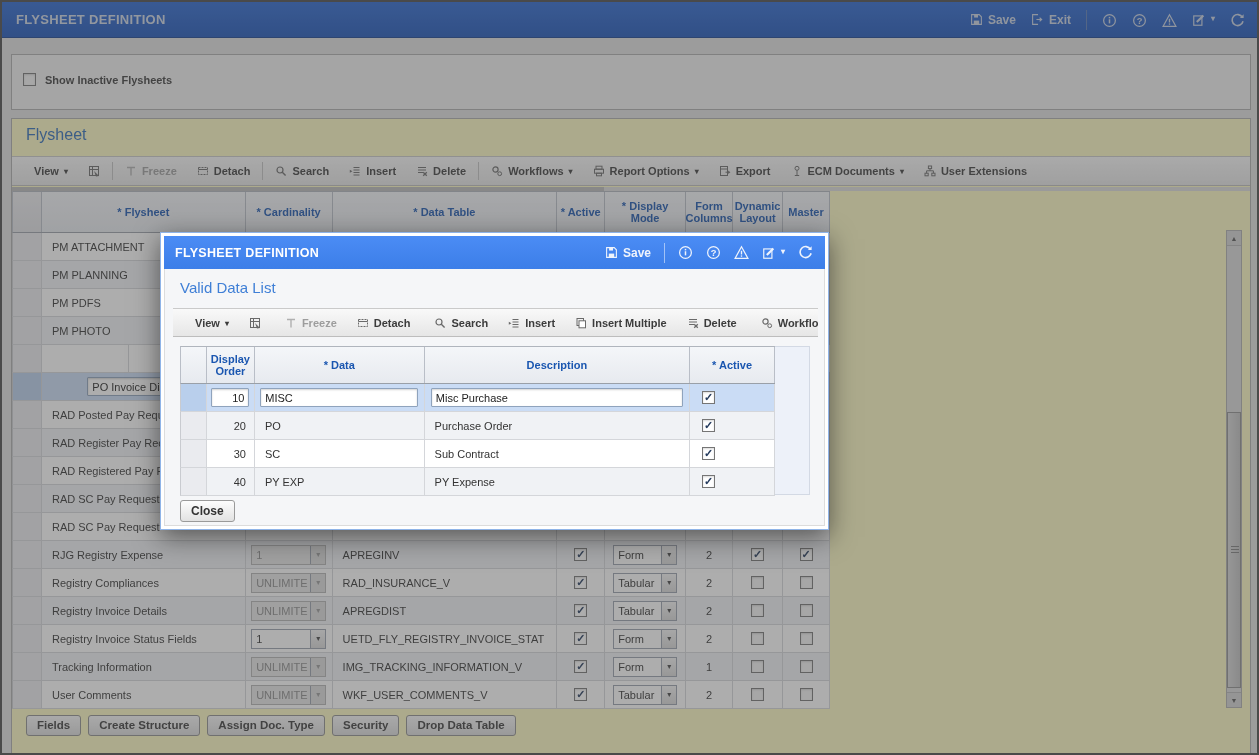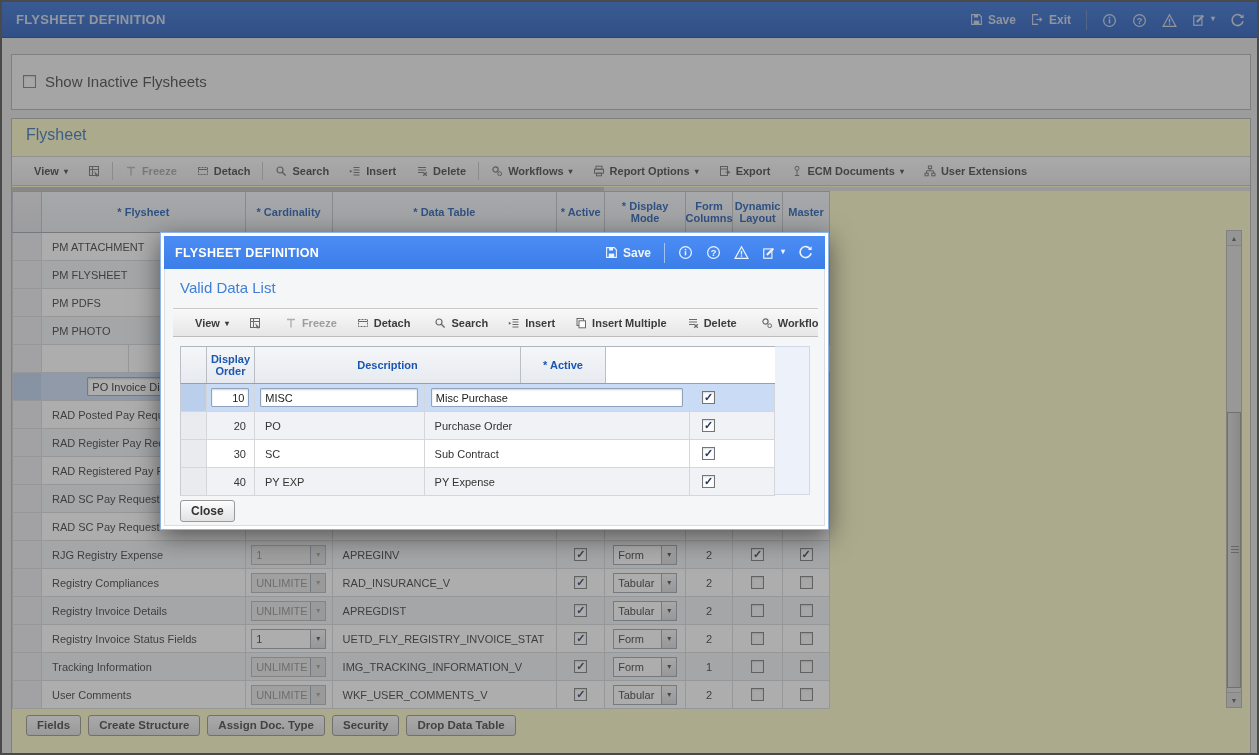--- a/index.html
+++ b/index.html
@@ -14,21 +14,21 @@
   .topbar-right{position:absolute;right:12px;top:0;height:36px;display:flex;align-items:center;gap:15px;
     color:#c9d3e4;font-size:12px;font-weight:bold;}
   .tb-btn{display:flex;align-items:flex-start;gap:5px;cursor:default;}
   .bar-sep{width:1px;height:20px;background:#5b7db8;}
   .modal .bar-sep{background:rgba(255,255,255,.5);}
   .ico{display:inline-flex;align-items:center;justify-content:center;}
   .caret{font-size:8px;line-height:1;padding-top:2px;}
   
   .chk-panel{position:absolute;left:9px;top:52px;width:1240px;height:56px;background:#f1f1f1;border:1px solid #adadad;}
   .chk-row{display:flex;align-items:center;gap:9px;margin:18px 0 0 11px;}
-  .chk-label{font-size:15px;font-weight:normal;color:#3c3c3c;}
+  .chk-label{font-size:11px;font-weight:bold;color:#3c3c3c;}
   .fly-panel{position:absolute;left:9px;top:116px;width:1240px;height:658px;background:#fef9c3;border:1px solid #adadad;}
   .fly-title{position:absolute;left:14px;top:7px;font-size:16px;color:#2f6db8;}
   
   .toolbar{display:flex;align-items:center;background:linear-gradient(#f9f9f9,#e6e6e6);
     border-top:1px solid #cacaca;border-bottom:1px solid #bdbdbd;padding-left:12px;white-space:nowrap;}
   .fly-toolbar{position:absolute;left:0;top:37px;width:1238px;height:30px;}
   .tb-item{display:inline-flex;align-items:center;gap:5px;padding:0 10px;font-size:11px;font-weight:bold;
     color:#3c3c3c;height:100%;cursor:default;}
   .tb-item .ico{color:#6a6a6a;}
   .tb-item.disabled{color:#9d9d9d;}
@@ -318,21 +318,21 @@
             <span class="tcell mc2 center"></span>
             <span class="tcell mc3 pad"></span>
             <span class="tcell mc4 center"></span>
             <span class="tcell mc5 center"></span>
             <span class="tcell mc6 center"></span>
             <span class="tcell mc7 center"></span>
             <span class="tcell mc8 center"></span>
           </div>
           <div class="trow alt">
             <span class="tcell mc0 selcell"></span>
-            <span class="tcell mc1 pad">PM FLYSHEET</span>
+            <span class="tcell mc1 pad">PM PLANNING</span>
             <span class="tcell mc2 center"></span>
             <span class="tcell mc3 pad"></span>
             <span class="tcell mc4 center"></span>
             <span class="tcell mc5 center"></span>
             <span class="tcell mc6 center"></span>
             <span class="tcell mc7 center"></span>
             <span class="tcell mc8 center"></span>
           </div>
           <div class="trow">
             <span class="tcell mc0 selcell"></span>
@@ -749,20 +749,21 @@
                 <circle cx="8.7" cy="8.7" r="1.9" fill="none" stroke="currentColor"></circle>
               </svg>
             </span>
             <span class="tb-label">Workflow</span>
           </span>
         </div>
       <div class="vtable">
         <div class="thead" id="modal-thead">
             <div class="hc vc0"></div>
             <div class="hc vc1">Display Order</div>
+            <div class="hc vc2">* Data</div>
             <div class="hc vc3">Description</div>
             <div class="hc vc4">* Active</div>
           </div>
         <div id="modal-rows">
             <div class="trow sel">
               <span class="tcell vc0 selcell"></span>
               <span class="tcell vc1 center">
                 <input class="cell-input" value="10" style="width: 38px; text-align: right;">
               </span>
               <span class="tcell vc2 center">

